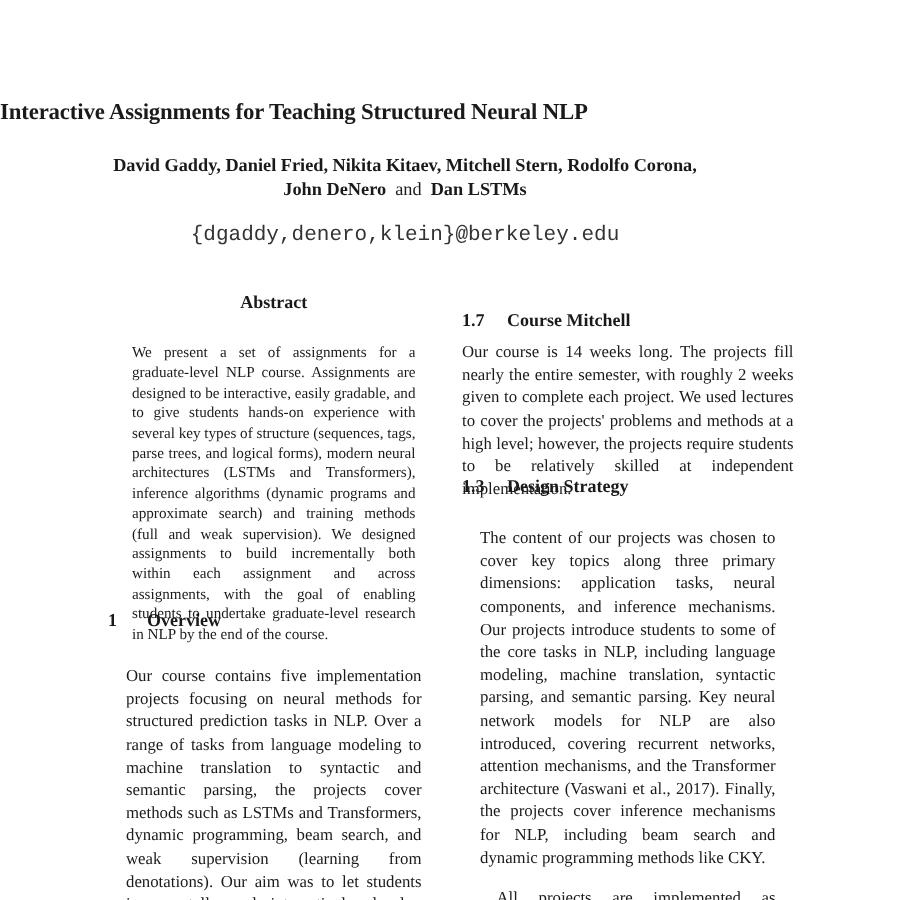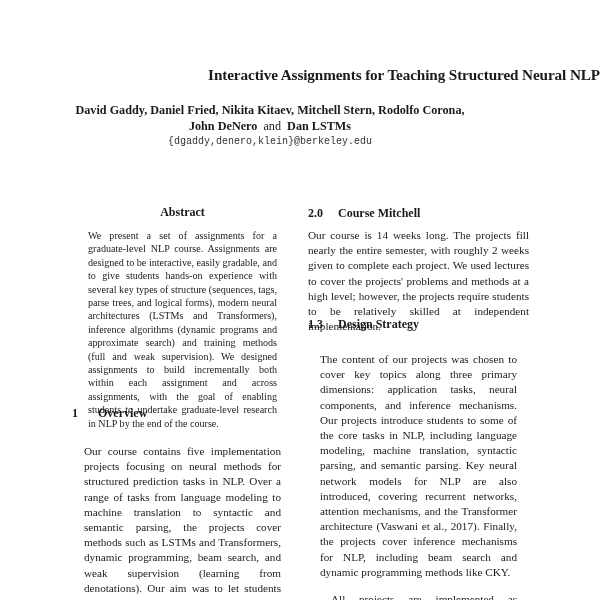--- a/index.html
+++ b/index.html
@@ -1,28 +1,28 @@
 <!DOCTYPE html>
 <html><head>
 <meta charset="utf-8">
 <style>
   html, body { margin: 0; padding: 0; background: #ffffff; }
   body { width: 600px; height: 600px; overflow: hidden; position: relative;
          font-family: "Liberation Serif", serif; color: #1a1a1a; }
-  .title { position: absolute; top: 66px; left: 0; width: 600px; text-align: right;
+  .title { position: absolute; top: 66px; left: 0; width: 600px; text-align: left;
            font-weight: bold; font-size: 15.2px; letter-spacing: -0.1px; }
   .authors { position: absolute; top: 103px; left: 0; width: 540px; text-align: center;
              font-size: 12.2px; line-height: 15.5px; }
   .authors b { font-weight: bold; }
   .authors .and { font-weight: normal; padding: 0 3px; font-family: Liberation Serif, serif; }
-  .email { font-family: "Liberation Mono", monospace; font-size: 10px; color: #333; }
+  .email { font-family: "Liberation Mono", monospace; font-size: 14px; color: #333; margin-top: 16px; }
   .col { position: absolute; font-size: 11.2px; line-height: 15.2px; text-align: justify; }
   .left { left: 72px; width: 221px; }
   .right { left: 308px; width: 221px; }
-  .abstract-head { position: absolute; top: 205px; left: 72px; width: 221px; text-align: center;
+  .abstract-head { position: absolute; top: 194px; left: 72px; width: 221px; text-align: center;
                    font-weight: bold; font-size: 12px; }
   .abstract { position: absolute; top: 229px; left: 88px; width: 189px; font-size: 10.1px;
               line-height: 13.4px; text-align: justify; }
   .sec-head { position: absolute; font-weight: bold; font-size: 12px; }
   .sec-head .num { display: inline-block; width: 26px; }
   .sub-head .num { width: 30px; }
   p { margin: 12px; }
   .indent { text-indent: 11px; }
   sup { font-size: 7px; line-height: 0; }
 </style>
@@ -46,21 +46,21 @@
 
 <div class="sec-head" style="top:406px; left:72px;">
   <span class="num">1</span><span>Overview</span>
 </div>
 <div class="col left" style="top:432px;">
   <p>Our course contains five implementation projects focusing on neural methods for structured prediction tasks in NLP. Over a range of tasks from language modeling to machine translation to syntactic and semantic parsing, the projects cover methods such as LSTMs and Transformers, dynamic programming, beam search, and weak supervision (learning from denotations). Our aim was to let students incrementally and interactively develop models and see their effectiveness on real NLP datasets. Section 2 describes the tasks and objectives of the projects in more detail. Links to assignments are</p>
 
 </div>
 
 <div class="sec-head sub-head" style="top:206px; left:308px;">
-  <span class="num">2.0</span><span>Course Mitchell</span>
+  <span class="num">1.7</span><span>Course Mitchell</span>
 </div>
 <div class="col right" style="top:228px;">Our course is 14 weeks long. The projects fill nearly the entire semester, with roughly 2 weeks given to complete each project. We used lectures to cover the projects' problems and methods at a high level; however, the projects require students to be relatively skilled at independent implementation.</div>
 
 <div class="sec-head sub-head" style="top:317px; left:308px;">
   <span class="num">1.3</span><span>Design Strategy</span>
 </div>
 <div class="col right" style="top:340px;">
   <p>The content of our projects was chosen to cover key topics along three primary dimensions: application tasks, neural components, and inference mechanisms. Our projects introduce students to some of the core tasks in NLP, including language modeling, machine translation, syntactic parsing, and semantic parsing. Key neural network models for NLP are also introduced, covering recurrent networks, attention mechanisms, and the Transformer architecture (Vaswani et al., 2017). Finally, the projects cover inference mechanisms for NLP, including beam search and dynamic programming methods like CKY.</p>
   <p class="indent"><span>All projects are implemented as interactive Python notebooks designed for use on Google's Colab infrastructure.</span><sup>1</sup><span> This setup allows students to use GPUs for free and with minimal setup. The notebooks consist of instructions interleaved with code blocks for students to fill in. We provide</span></p>
 </div>

